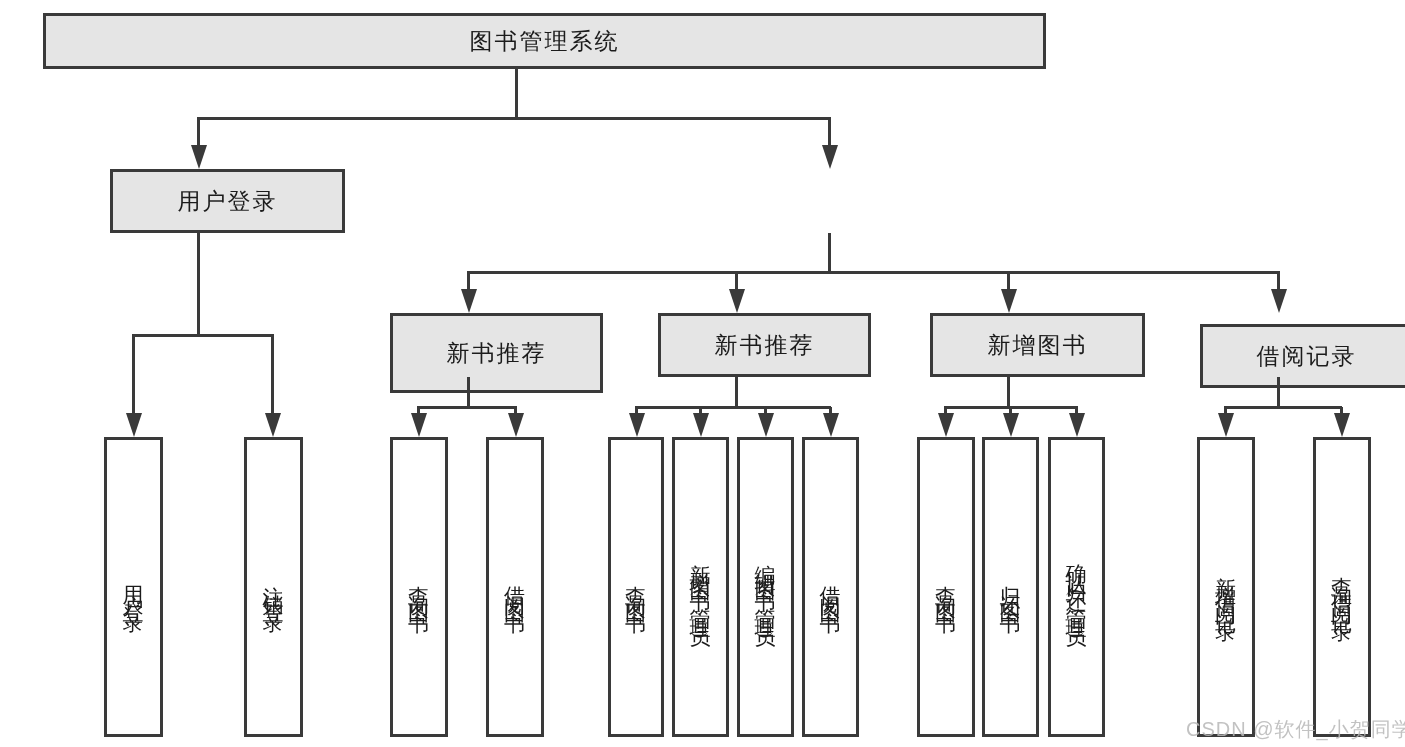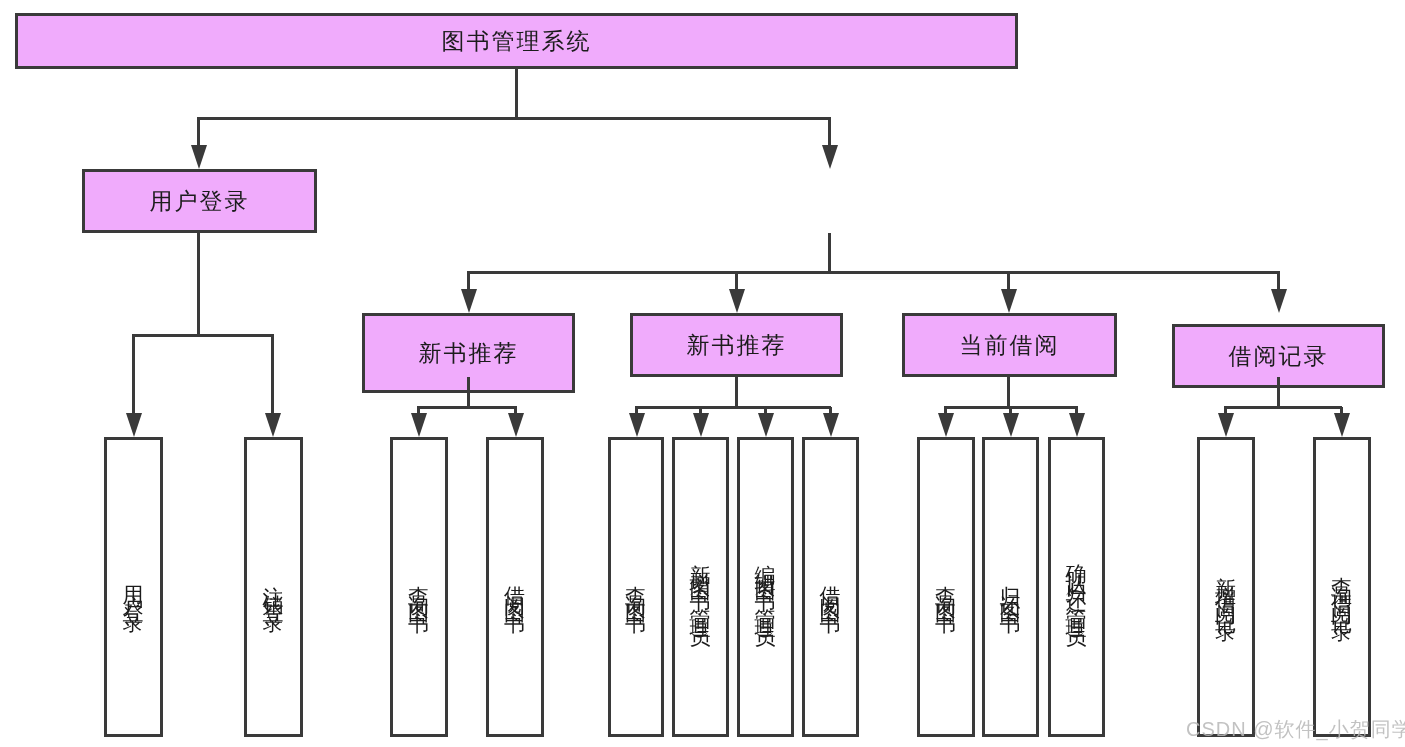--- a/index.html
+++ b/index.html
@@ -8,24 +8,24 @@
     --bg:#ffffff;
     --wm-color:#b8b8b8;
   }
   html,body{margin:0;padding:0;background:#fff;}
   .canvas{
     position:relative;width:1405px;height:747px;background:var(--bg);
     overflow:hidden;font-family:"Liberation Sans","DejaVu Sans",sans-serif;
     color:var(--text-color);
   }
   .hbox{
-    position:absolute;box-sizing:border-box;background:#f0abfc;
+    position:absolute;box-sizing:border-box;background:#e5e5e5;
     border:3px solid var(--line-color);
     display:flex;align-items:center;justify-content:center;
-    font-size:23px;letter-spacing:2px;white-space:nowrap;
+    font-size:23px;letter-spacing:2px;white-space:nowrap;margin-left:28px;
   }
   .vbox{
     position:absolute;box-sizing:border-box;background:#fff;
     border:3px solid var(--line-color);
     display:flex;align-items:center;justify-content:center;
   }
   .vbox span{
     writing-mode:vertical-rl;text-orientation:mixed;
     font-size:21px;letter-spacing:9px;line-height:1;white-space:nowrap;
   }
@@ -60,21 +60,21 @@
 
   <div class="hbox" style="left:362px;top:313px;width:213px;height:80px;">
     <span>新书推荐</span>
   </div>
 
   <div class="hbox" style="left:630px;top:313px;width:213px;height:64px;">
     <span>新书推荐</span>
   </div>
 
   <div class="hbox" style="left:902px;top:313px;width:215px;height:64px;">
-    <span>当前借阅</span>
+    <span>新增图书</span>
   </div>
 
   <div class="hbox" style="left:1172px;top:324px;width:213px;height:64px;">
     <span>借阅记录</span>
   </div>
 
   <div class="vbox" style="left:104px;top:437px;width:59px;height:300px;">
     <span>用户登录</span>
   </div>
   <div class="vbox" style="left:244px;top:437px;width:59px;height:300px;">

